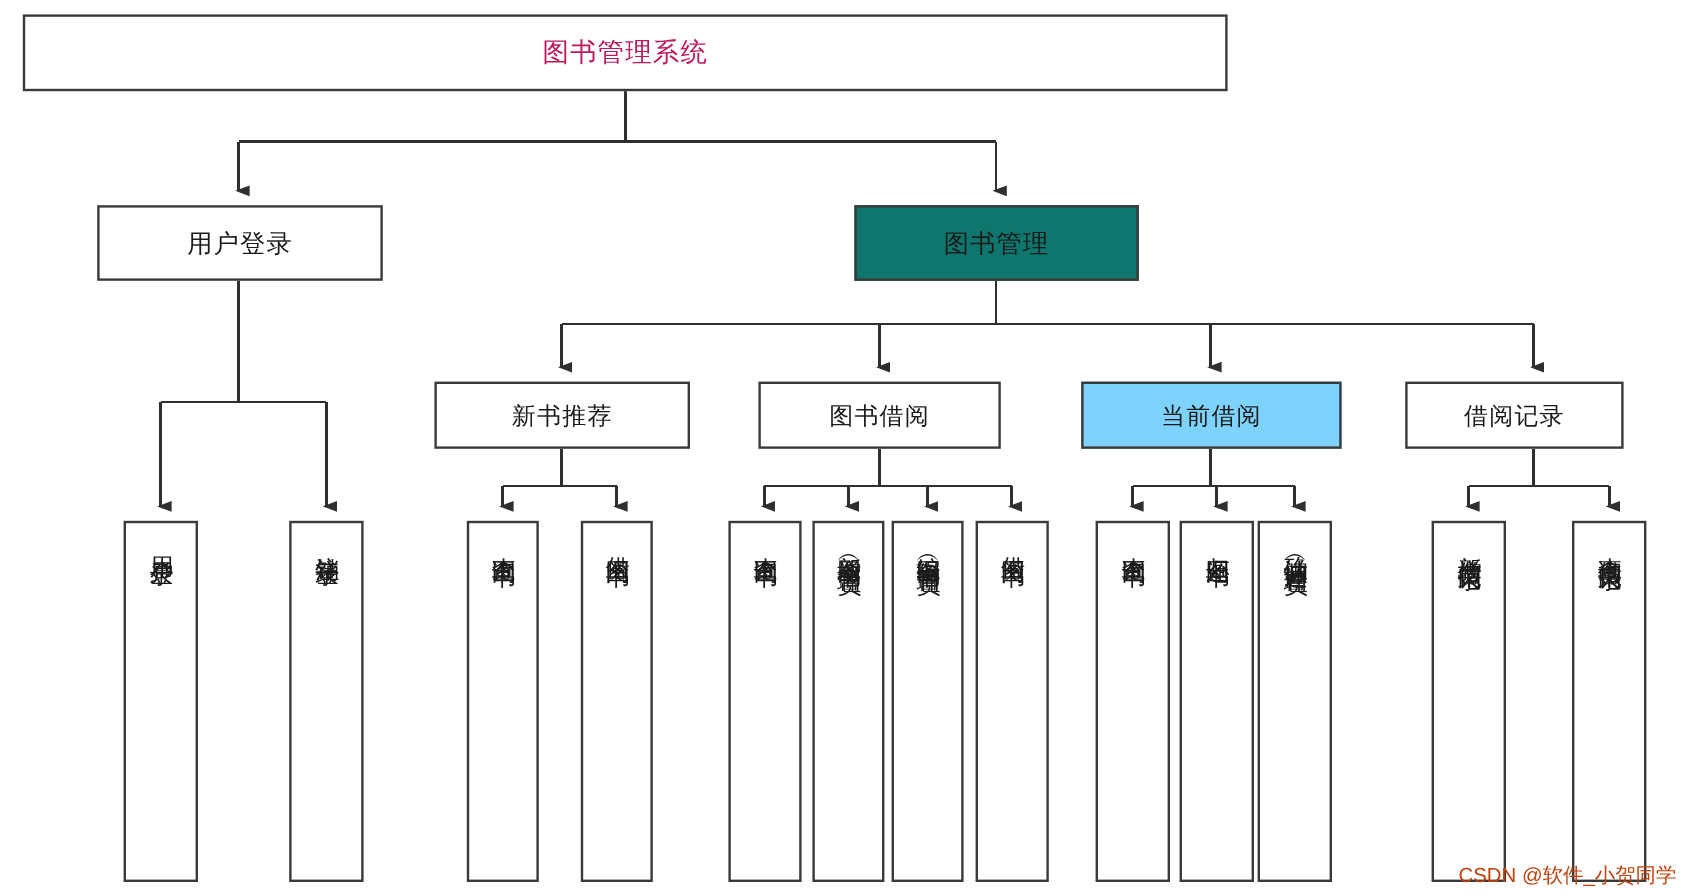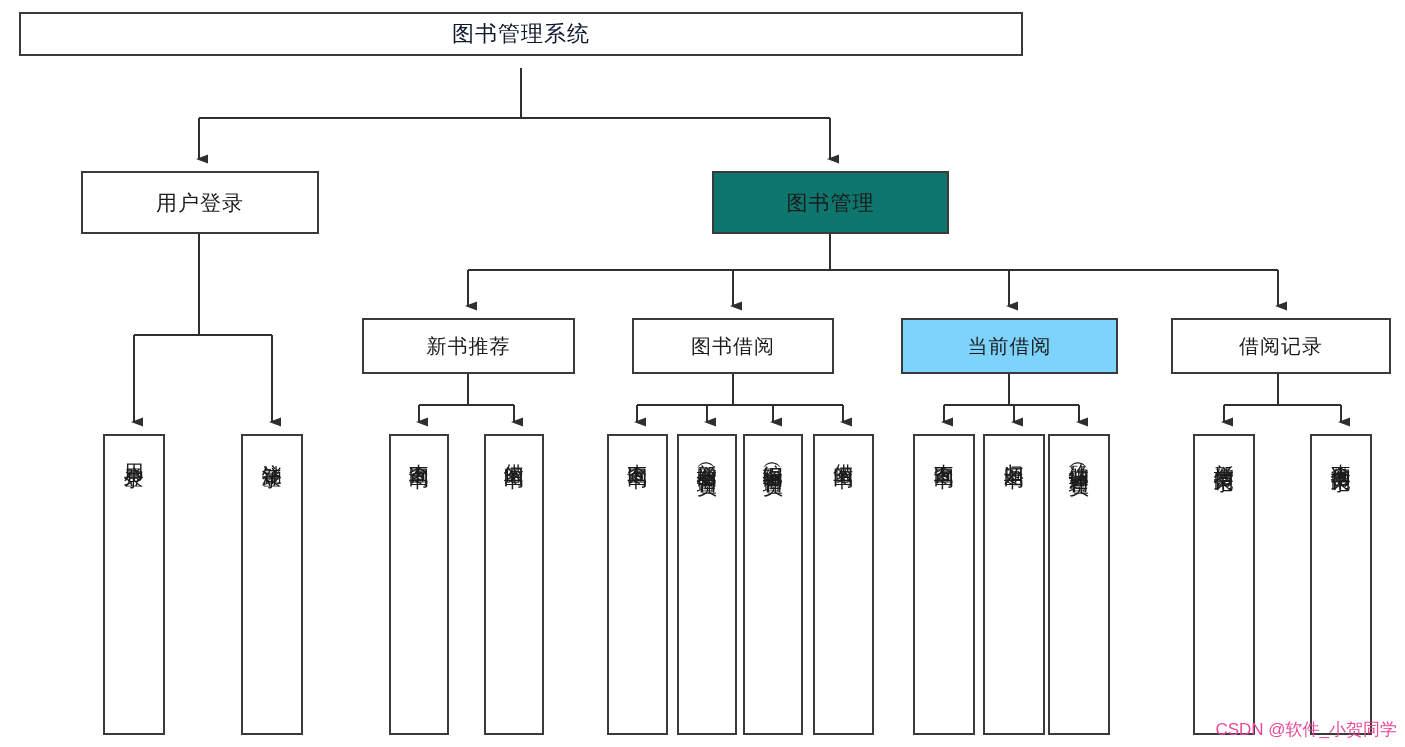--- a/index.html
+++ b/index.html
@@ -124,41 +124,41 @@
       <path d="M1014,405 L1014,422" marker-end="url(#arrow)"></path>
       <path d="M1079,405 L1079,422" marker-end="url(#arrow)"></path>
 
       <path d="M1278,374 L1278,405"></path>
       <path d="M1224,405 L1341,405"></path>
       <path d="M1224,405 L1224,422" marker-end="url(#arrow)"></path>
       <path d="M1341,405 L1341,422" marker-end="url(#arrow)"></path>
     </g>
   </svg>
 
-  <div class="node root" id="n-root" style="left: 19px; top: 12px; width: 1004px; height: 44px; border-color: rgb(58, 58, 58); background: rgb(255, 255, 255); color: #0f172a;">
+  <div class="node root" id="n-root" style="left: 19px; top: 12px; width: 1004px; height: 64px; border-color: rgb(58, 58, 58); background: rgb(255, 255, 255); color: #be185d;">
     <span class="hlabel">图书管理系统</span>
   </div>
 
   <div class="node lvl2" id="n-l2-0" style="left: 81px; top: 171px; width: 238px; height: 63px; border-color: rgb(58, 58, 58); background: rgb(255, 255, 255); color: rgb(27, 27, 27);">
     <span class="hlabel">用户登录</span>
   </div>
   <div class="node lvl2" id="n-l2-1" style="left: 712px; top: 171px; width: 237px; height: 63px; border-color: rgb(58, 58, 58); background: #0f766e; color: rgb(27, 27, 27);">
     <span class="hlabel">图书管理</span>
   </div>
 
   <div class="node lvl3" id="n-l3-0" style="left: 362px; top: 318px; width: 213px; height: 56px; border-color: rgb(58, 58, 58); background: rgb(255, 255, 255); color: rgb(27, 27, 27);">
     <span class="hlabel">新书推荐</span>
   </div>
   <div class="node lvl3" id="n-l3-1" style="left: 632px; top: 318px; width: 202px; height: 56px; border-color: rgb(58, 58, 58); background: rgb(255, 255, 255); color: rgb(27, 27, 27);">
     <span class="hlabel">图书借阅</span>
   </div>
   <div class="node lvl3" id="n-l3-2" style="left: 901px; top: 318px; width: 217px; height: 56px; border-color: rgb(58, 58, 58); background: #7dd3fc; color: rgb(27, 27, 27);">
     <span class="hlabel">当前借阅</span>
   </div>
-  <div class="node lvl3" id="n-l3-3" style="left: 1171px; top: 318px; width: 220px; height: 56px; border-color: rgb(58, 58, 58); background: rgb(255, 255, 255); color: rgb(27, 27, 27);">
+  <div class="node lvl3" id="n-l3-3" style="left: 1171px; top: 318px; width: 182px; height: 56px; border-color: rgb(58, 58, 58); background: rgb(255, 255, 255); color: rgb(27, 27, 27);">
     <span class="hlabel">借阅记录</span>
   </div>
 
   <div class="node leaf" id="n-lf-0" style="left: 103px; top: 434px; width: 62px; height: 301px; border-color: rgb(58, 58, 58); background: rgb(255, 255, 255); color: rgb(27, 27, 27);">
     <span class="vlabel">用户登录</span>
   </div>
   <div class="node leaf" id="n-lf-1" style="left: 241px; top: 434px; width: 62px; height: 301px; border-color: rgb(58, 58, 58); background: rgb(255, 255, 255); color: rgb(27, 27, 27);">
     <span class="vlabel">注销登录</span>
   </div>
   <div class="node leaf" id="n-lf-2" style="left: 389px; top: 434px; width: 60px; height: 301px; border-color: rgb(58, 58, 58); background: rgb(255, 255, 255); color: rgb(27, 27, 27);">
@@ -188,14 +188,14 @@
   <div class="node leaf" id="n-lf-10" style="left: 1048px; top: 434px; width: 62px; height: 301px; border-color: rgb(58, 58, 58); background: rgb(255, 255, 255); color: rgb(27, 27, 27);">
     <span class="vlabel">确认归还（管理员）</span>
   </div>
   <div class="node leaf" id="n-lf-11" style="left: 1193px; top: 434px; width: 62px; height: 301px; border-color: rgb(58, 58, 58); background: rgb(255, 255, 255); color: rgb(27, 27, 27);">
     <span class="vlabel">新增借阅记录</span>
   </div>
   <div class="node leaf" id="n-lf-12" style="left: 1310px; top: 434px; width: 62px; height: 301px; border-color: rgb(58, 58, 58); background: rgb(255, 255, 255); color: rgb(27, 27, 27);">
     <span class="vlabel">查询借阅记录</span>
   </div>
 
-  <div id="watermark" style="color: #ec4899; margin-top: 16px;">CSDN @软件_小贺同学</div>
+  <div id="watermark" style="color: #c2410c; margin-top: 16px;">CSDN @软件_小贺同学</div>
 </div>
 
 </body></html>

